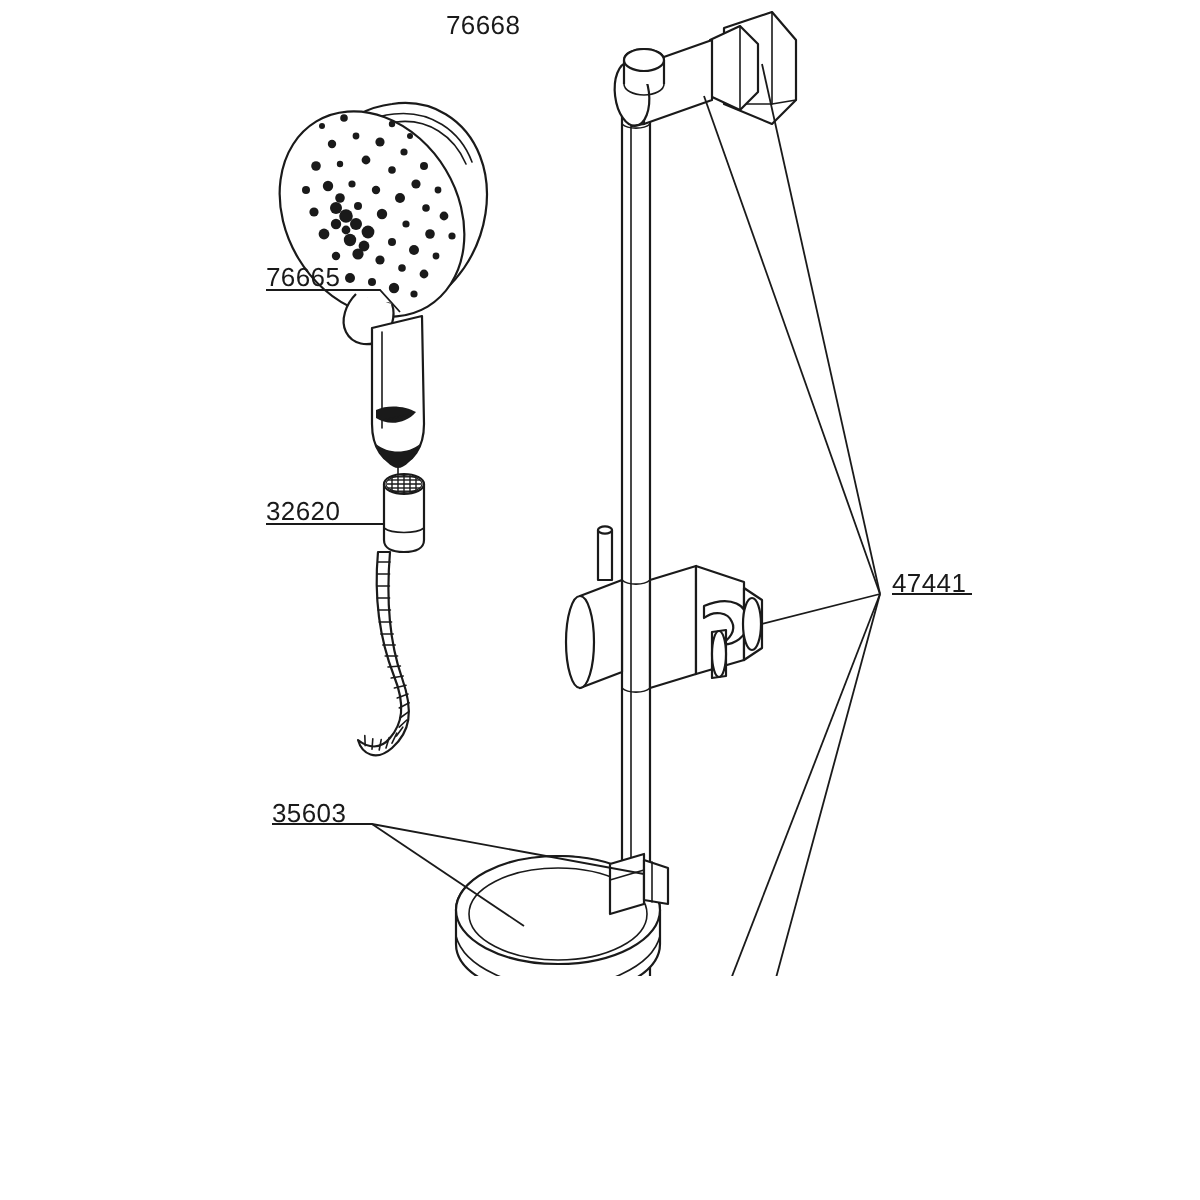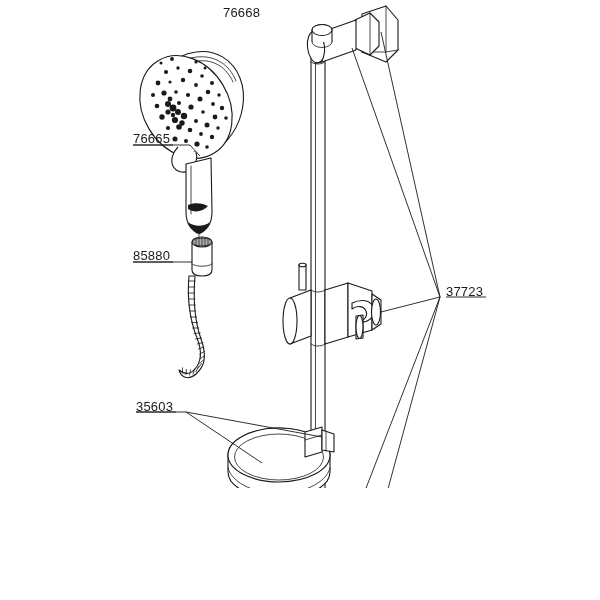--- a/index.html
+++ b/index.html
@@ -314,19 +314,19 @@
       <line class="lead" x1="133" y1="262" x2="173" y2="262"></line>
       <line class="lead" x1="136" y1="412" x2="176" y2="412"></line>
       <line class="lead" x1="446" y1="297" x2="486" y2="297"></line>
     </g>
   </svg>
 
   <div class="lbl" id="lbl-title">76668</div>
 
   <div class="lbl" id="lbl-76665">76665</div>
 
-  <div class="lbl" id="lbl-76650">85880</div>
+  <div class="lbl" id="lbl-76650">32620</div>
 
   <div class="lbl" id="lbl-23905">35603</div>
 
-  <div class="lbl" id="lbl-93002">37723</div>
+  <div class="lbl" id="lbl-93002">47441</div>
 
 </div>
 
 </body></html>

